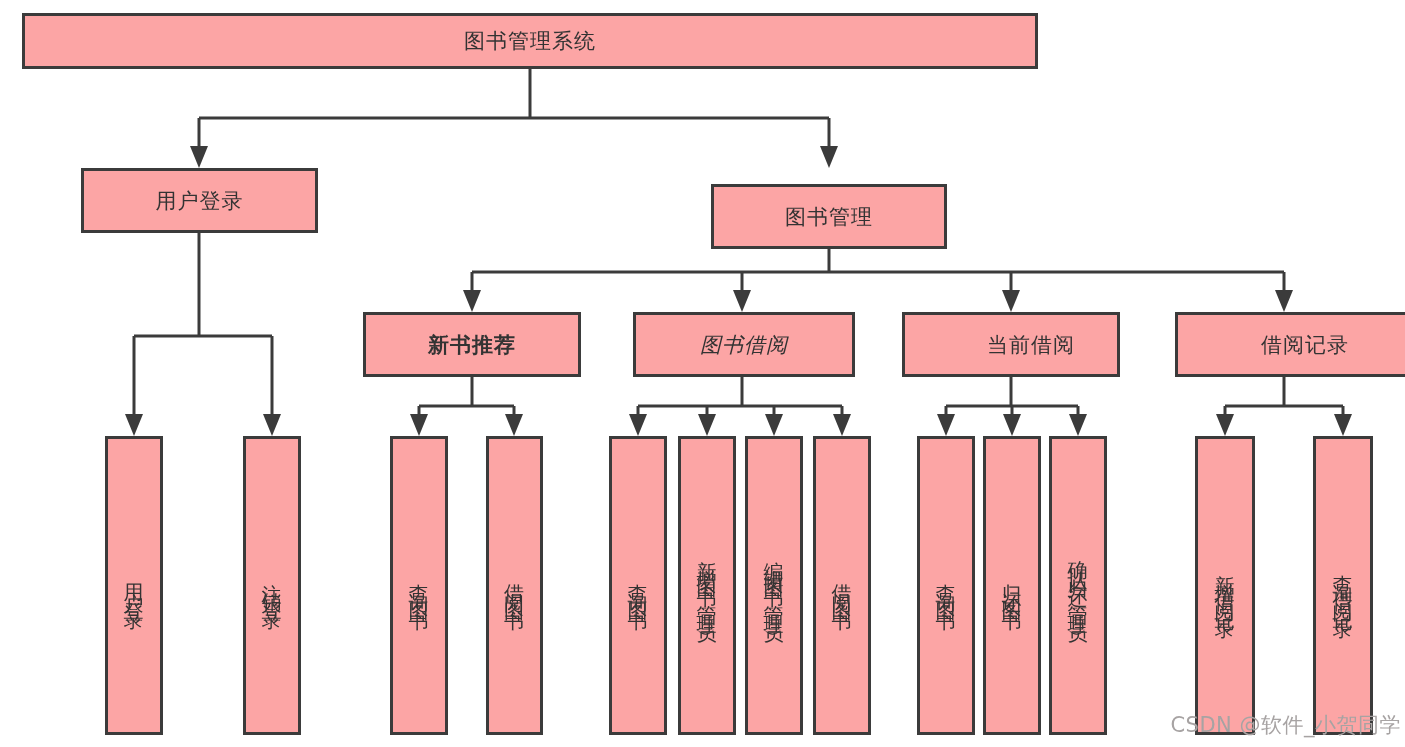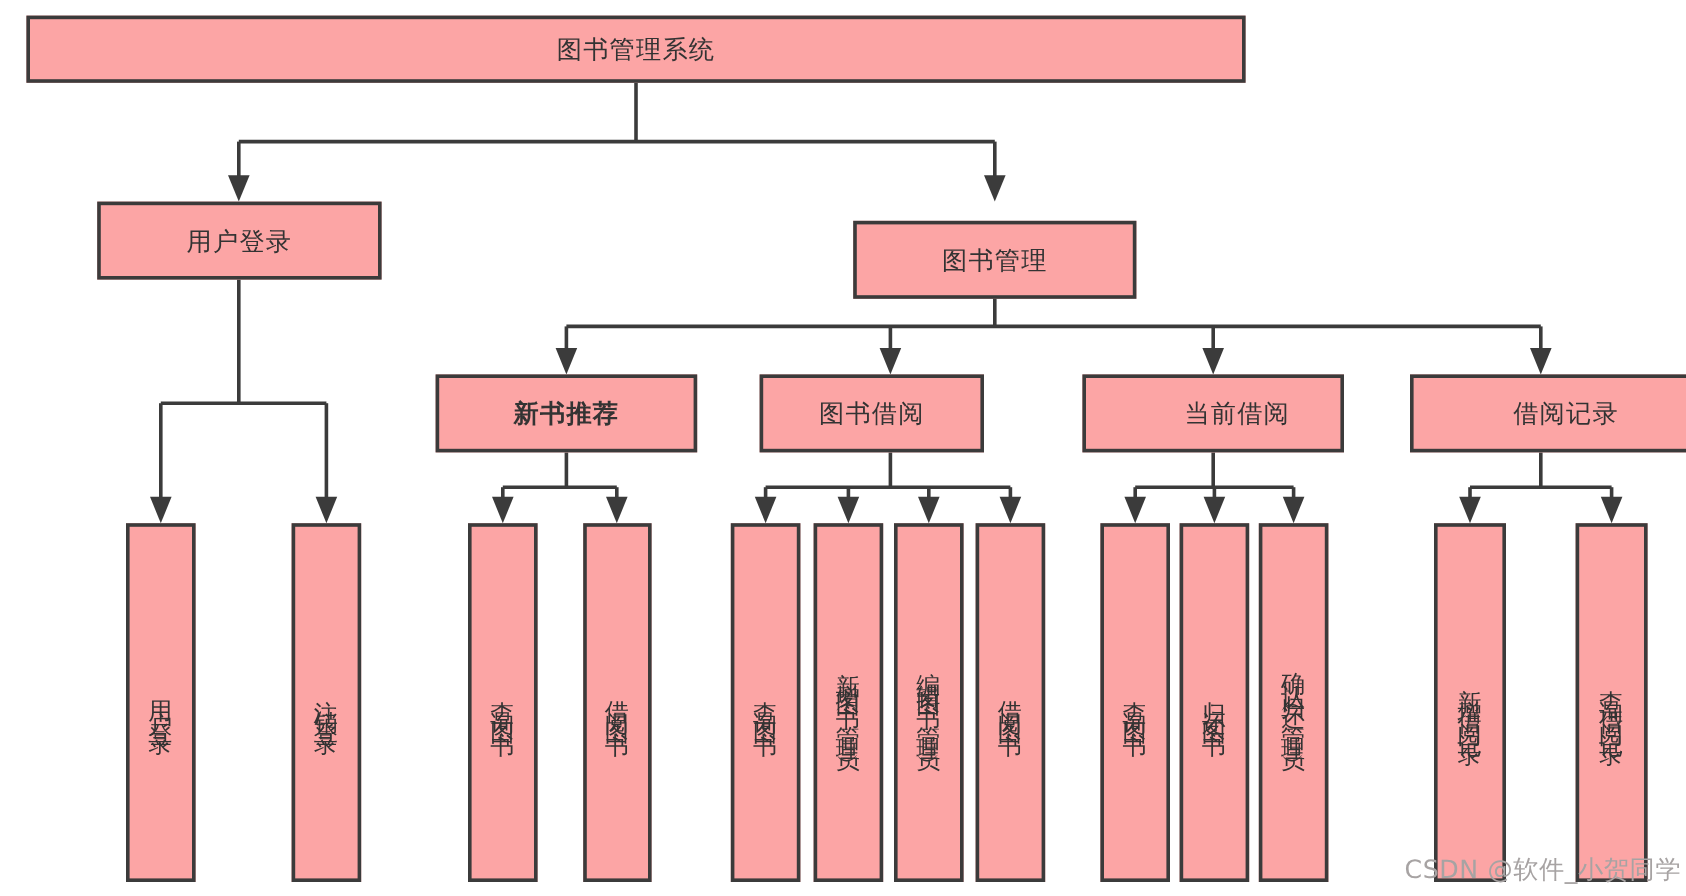--- a/index.html
+++ b/index.html
@@ -97,21 +97,21 @@
   <div class="box hbox" style="left:81px;top:168px;width:237px;">
     <span>用户登录</span>
   </div>
   <div class="box hbox" style="left:711px;top:168px;width:236px;margin-top:16px;">
     <span>图书管理</span>
   </div>
 
   <div class="box hbox" style="left:363px;top:312px;width:218px;font-weight:bold;">
     <span>新书推荐</span>
   </div>
-  <div class="box hbox" style="left:633px;top:312px;width:187px;">
+  <div class="box hbox" style="left:633px;top:312px;width:222px;font-style:italic;">
     <span>图书借阅</span>
   </div>
   <div class="box hbox" style="left:902px;top:312px;width:218px;padding-left:40px;">
     <span>当前借阅</span>
   </div>
   <div class="box hbox" style="left:1175px;top:312px;width:260px;">
     <span>借阅记录</span>
   </div>
 
   <div class="box leaf" style="left:105px;width:58px;">

